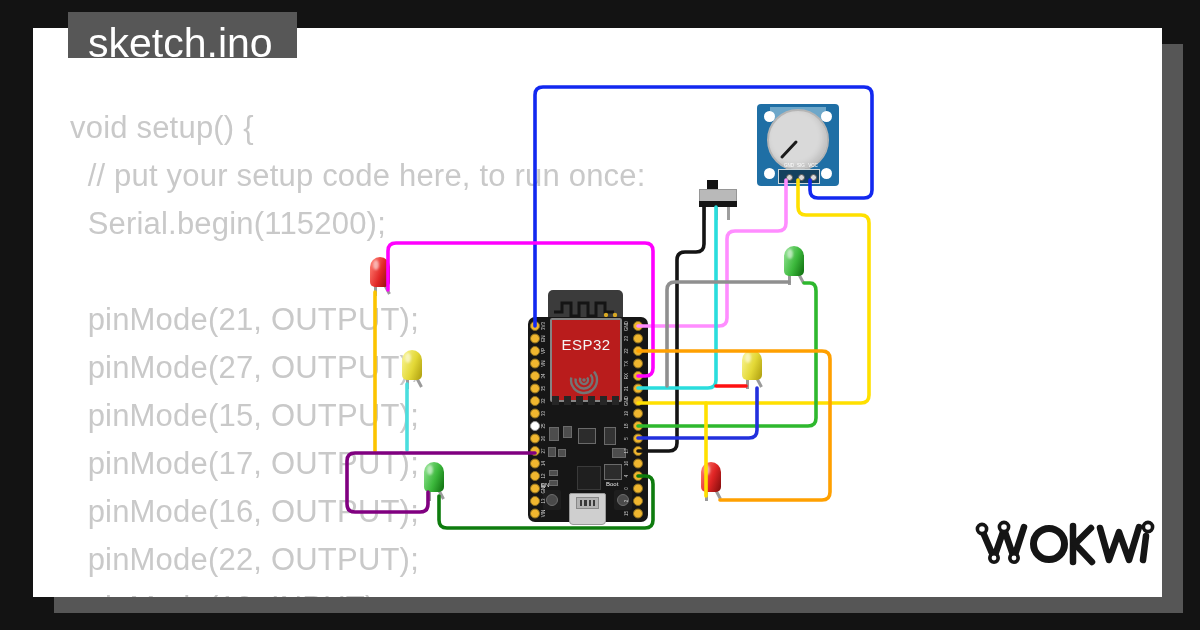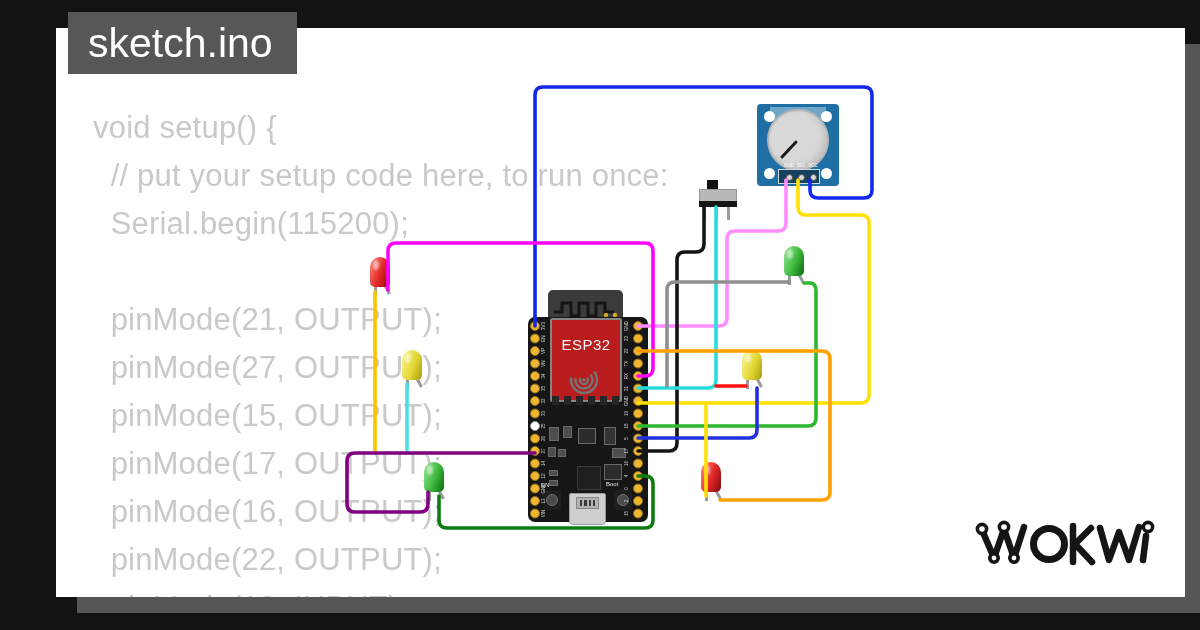--- a/index.html
+++ b/index.html
@@ -1,30 +1,30 @@
 <!DOCTYPE html>
 <html><head>
 <meta charset="utf-8">
 <style>
   html,body{margin:0;padding:0;background:#131313;}
   *{box-sizing:border-box;font-family:"Liberation Sans",sans-serif;}
   #stage{position:relative;width:1200px;height:630px;background:#131313;overflow:hidden;}
 
   
   #card{position:absolute;left:33px;top:28px;width:1129px;height:569px;background:#ffffff;
-        box-shadow:21px 16px 0 0 #565656;overflow:hidden;margin-left:23px;}
+        box-shadow:21px 16px 0 0 #565656;overflow:hidden;}
 
   
   #code{position:absolute;left:37px;top:76px;color:#c9c9c9;font-size:31px;line-height:48px;
         white-space:pre;letter-spacing:.2px;}
   .code-line{height:48px;}
 
   
   #titlebox{position:absolute;left:68px;top:12px;background:#575757;color:#ffffff;
-        font-size:41px;line-height:62px;padding:0 24px 0 20px;height:62px;}
+        font-size:41px;line-height:62px;padding:0 24px 0 20px;height:46px;}
 
   
   #circuit{position:absolute;left:0;top:0;width:1200px;height:630px;}
   #circuit .abs{position:absolute;}
 
   
   .esp-antenna{left:548px;top:290px;width:75px;height:32px;background:#3b3b3b;border-radius:5px 5px 0 0;}
   .esp-pcb{left:528px;top:317px;width:120px;height:205px;background:#161616;border-radius:7px;}
   .esp-module{left:550px;top:318px;width:72px;height:84px;background:#b91c1c;border:2px solid #858585;border-radius:2px;}
   .esp-chip-label{position:absolute;left:0;right:0;top:16px;text-align:center;color:#f4f4f4;

